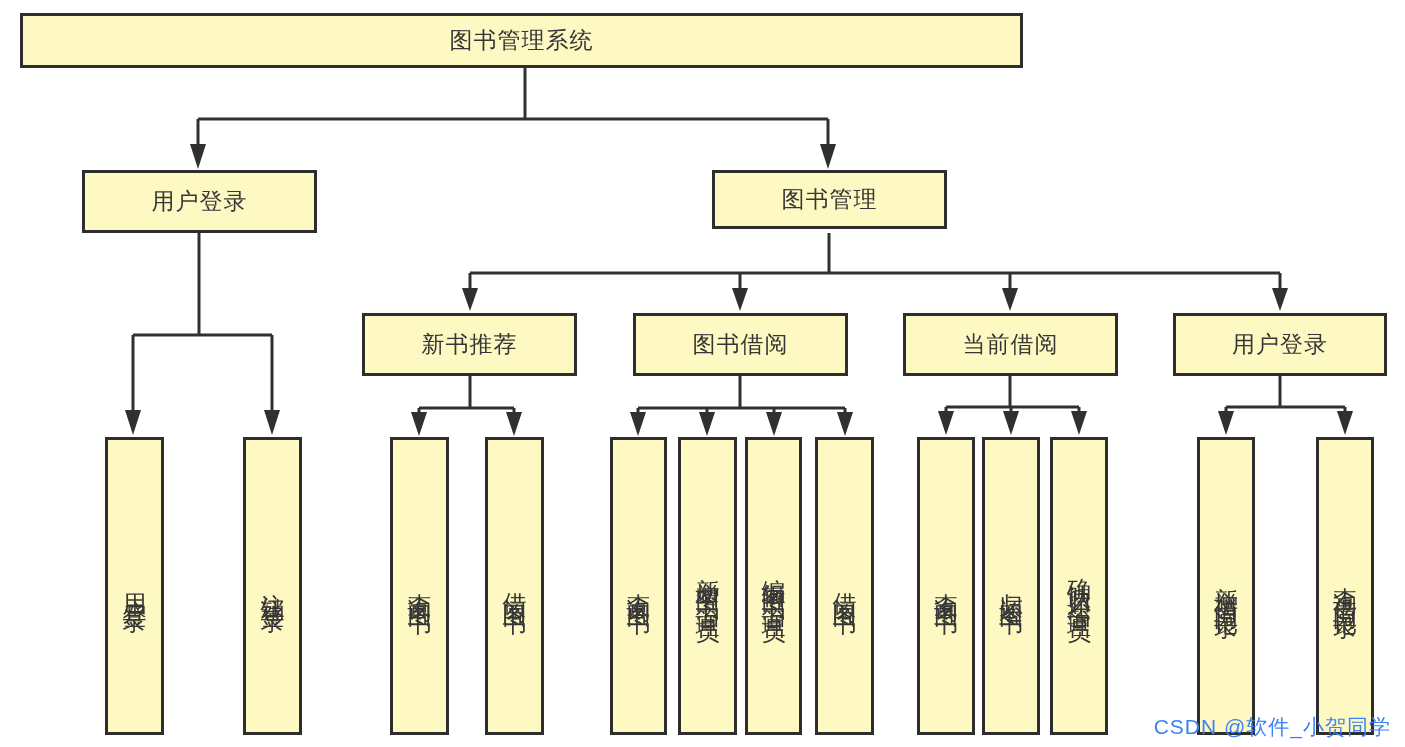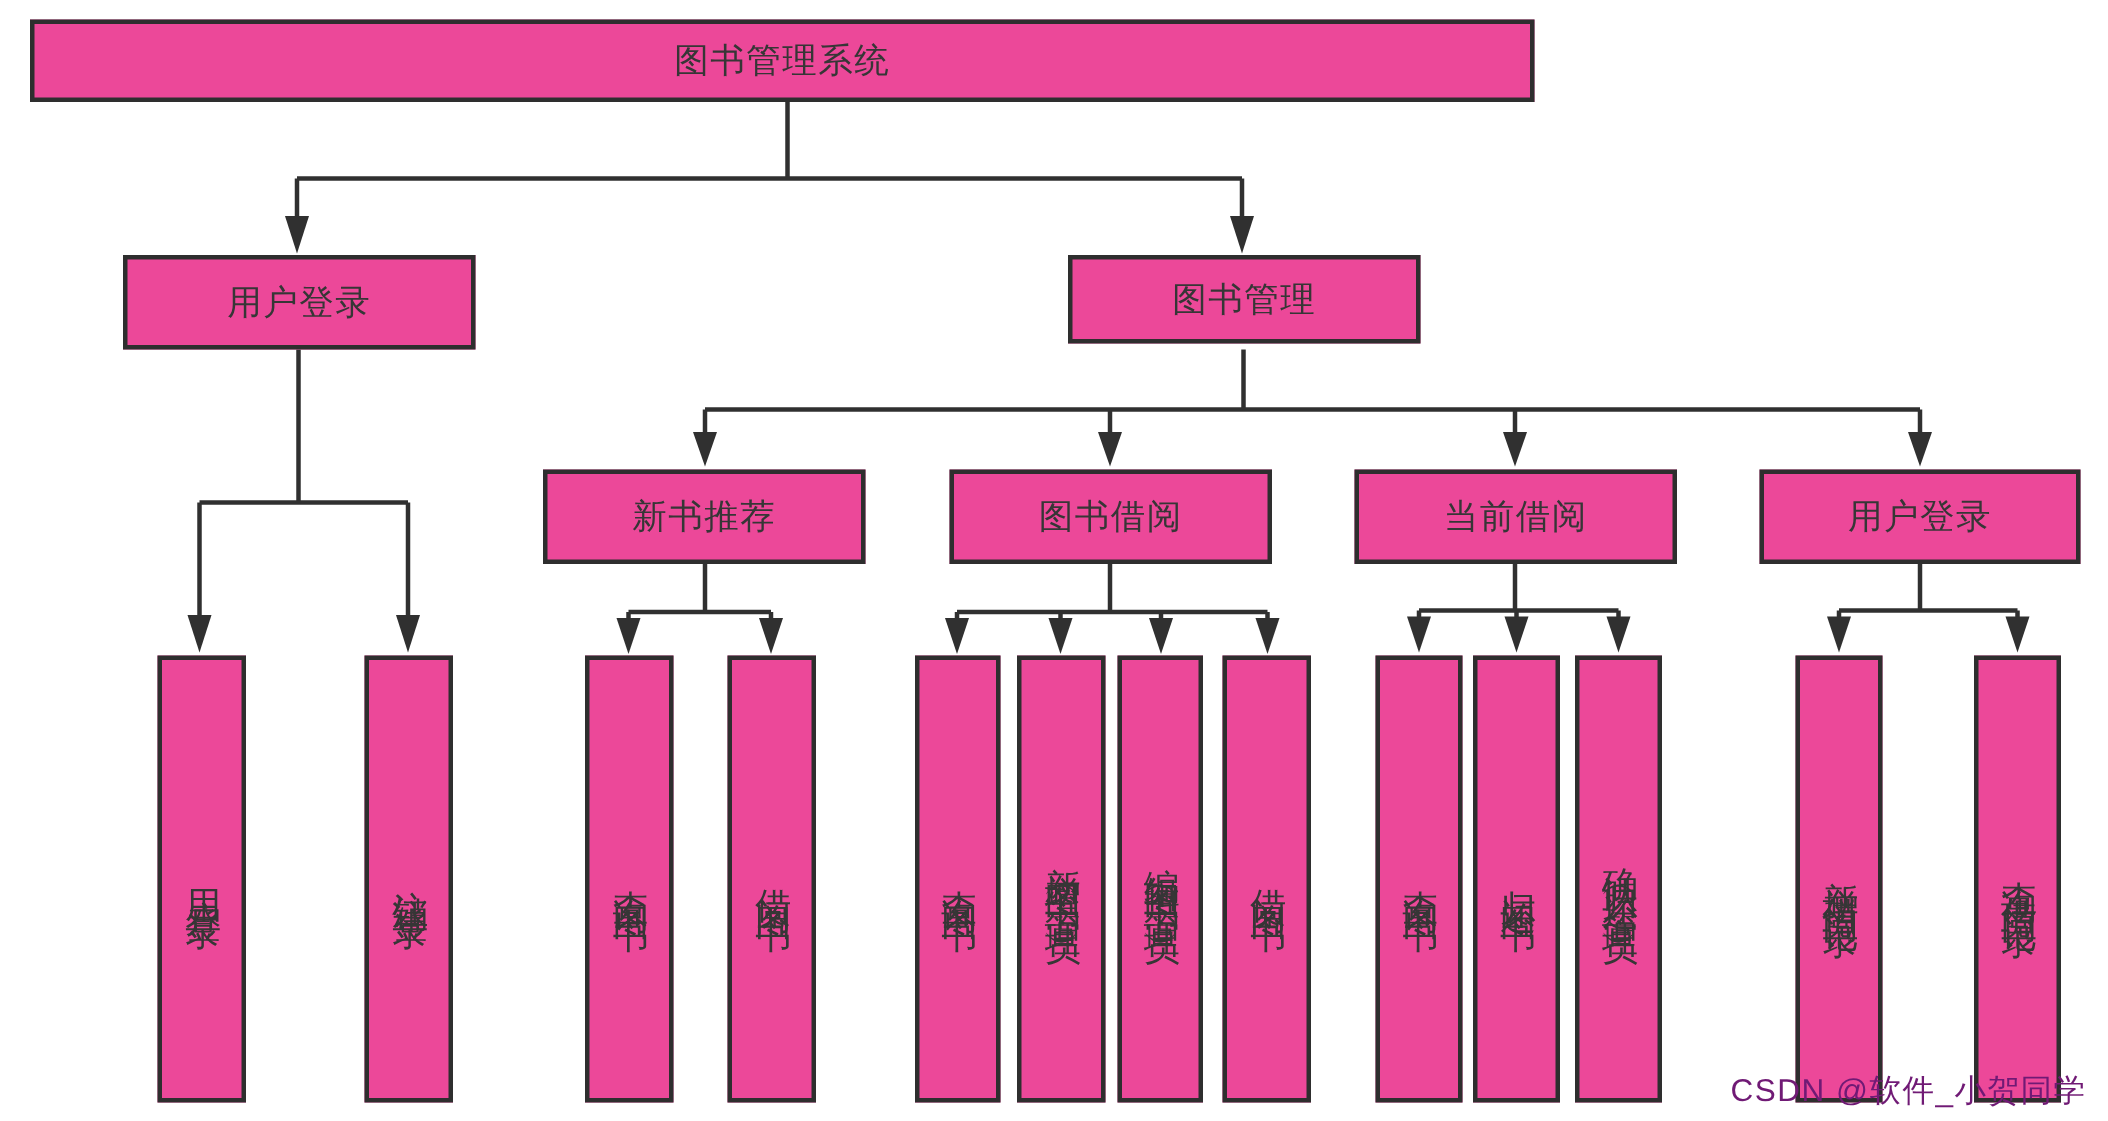--- a/index.html
+++ b/index.html
@@ -11,21 +11,21 @@
     overflow:hidden;
   }
   #connector-layer{
     position:absolute;left:0;top:0;width:1405px;height:747px;
     pointer-events:none;
   }
   .box{
     position:absolute;
     box-sizing:border-box;
     border:3px solid #2e2e2e;
-    background:#ec4899;
+    background:#fef9c3;
     display:flex;align-items:center;justify-content:center;
     color:#363636;
   }
   .hlabel{
     font-size:23px;
     letter-spacing:1px;
     white-space:nowrap;
   }
   .leaf{
     width:59px;height:298px;top:437px;
@@ -35,21 +35,21 @@
     text-orientation:mixed;
     font-size:24px;
     letter-spacing:6px;
     line-height:1;
     white-space:nowrap;
   }
   #watermark{
     position:absolute;
     right:14px;bottom:6px;
     font-size:21px;
-    color:#701a75;
+    color:#3b82f6;
     letter-spacing:1px;
     z-index:10;
     white-space:nowrap;
   }
   svg line, svg path{stroke:#303030;stroke-width:3;fill:none;}
   svg polygon{fill:#303030;stroke:none;}
 </style>
 </head>
 <body>
 

